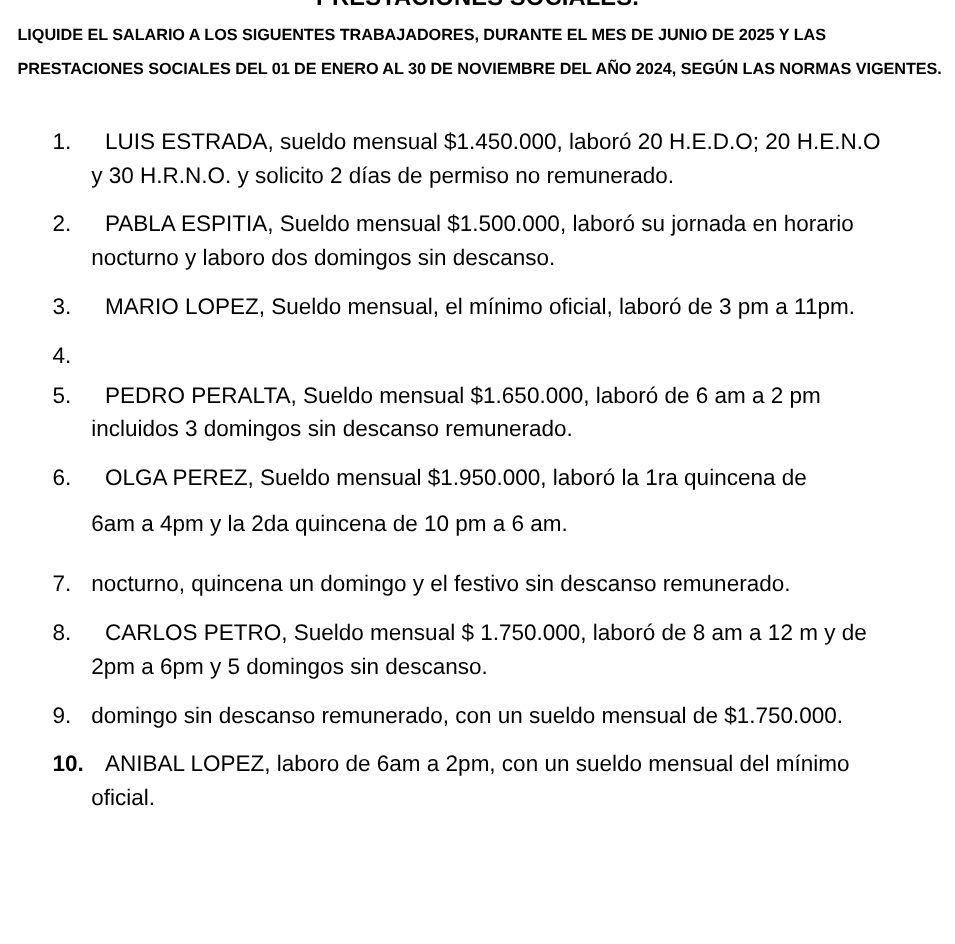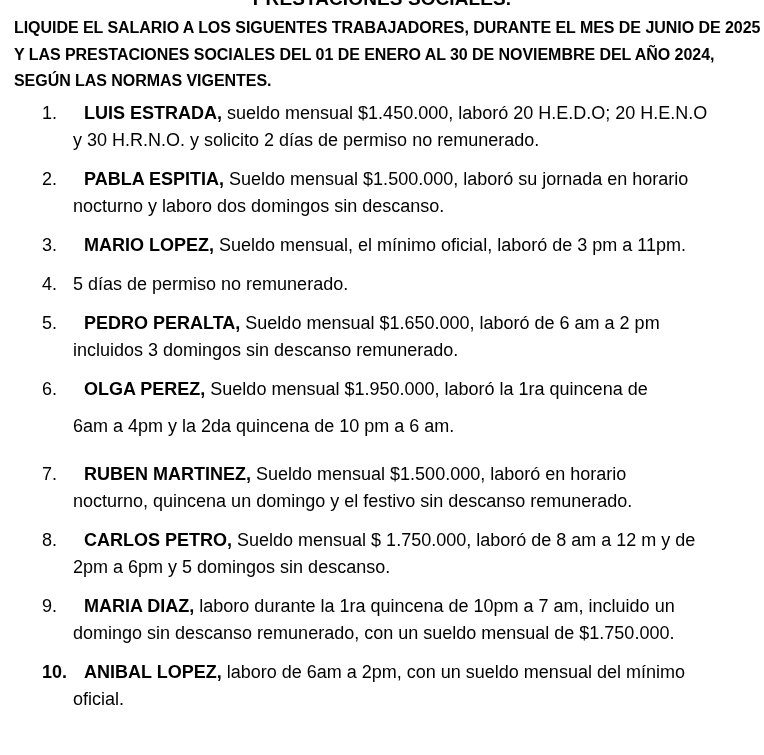--- a/index.html
+++ b/index.html
@@ -38,21 +38,21 @@
     line-height: 22px;
     white-space: nowrap;
   }
 
   
   .heading {
     position: absolute;
     top: 15px;
     left: 14px;
     width: 748px;
-    font-size: 16px;
+    font-size: 13px;
     font-weight: bold;
     line-height: 26.5px;
     letter-spacing: -0.05px;
     white-space: pre-wrap;
   }
 
   
   .list {
     position: absolute;
     top: 100px;
@@ -82,21 +82,21 @@
     margin-left: 73px;
     margin-right: 0;
     font-size: 18px;
     line-height: 27px;
     white-space: nowrap;
   }
   .body .line { white-space: nowrap; overflow: visible; }
   .body .line.wide { line-height: 46px; }
 
   .body .lead-pad { display: inline-block; width: 11px; }
-  .name { font-weight: bold; text-align: center; }
+  .name { font-weight: normal; text-align: center; }
 </style>
 </head>
 <body>
 
 <div class="page">
 
   <div class="running-head">PRESTACIONES SOCIALES.</div>
 
   <div class="heading">LIQUIDE EL SALARIO A LOS SIGUENTES TRABAJADORES, DURANTE EL MES DE JUNIO DE 2025 Y LAS PRESTACIONES SOCIALES DEL 01 DE ENERO AL 30 DE NOVIEMBRE DEL AÑO 2024, SEGÚN LAS NORMAS VIGENTES.</div>
 
@@ -118,55 +118,52 @@
       </div>
       <div class="item">
         <div class="marker">3.</div>
         <div class="body">
           <div class="line"><span class="lead-pad"></span><span class="name">MARIO LOPEZ,</span><span> Sueldo mensual, el mínimo oficial, laboró de 3 pm a 11pm.</span></div>
         </div>
       </div>
       <div class="item">
         <div class="marker">4.</div>
         <div class="body">
-          <div class="line">5 días de permiso no remunerado.</div>
         </div>
       </div>
       <div class="item">
         <div class="marker">5.</div>
         <div class="body">
           <div class="line"><span class="lead-pad"></span><span class="name">PEDRO PERALTA,</span><span> Sueldo mensual $1.650.000, laboró de 6 am a 2 pm</span></div>
           <div class="line">incluidos 3 domingos sin descanso remunerado.</div>
         </div>
       </div>
       <div class="item">
         <div class="marker">6.</div>
         <div class="body">
           <div class="line"><span class="lead-pad"></span><span class="name">OLGA PEREZ,</span><span> Sueldo mensual $1.950.000, laboró la 1ra quincena de</span></div>
           <div class="line wide">6am a 4pm y la 2da quincena de 10 pm a 6 am.</div>
         </div>
       </div>
       <div class="item">
         <div class="marker">7.</div>
         <div class="body">
-          <div class="line"><span class="lead-pad"></span><span class="name">RUBEN MARTINEZ,</span><span> Sueldo mensual $1.500.000, laboró en horario</span></div>
           <div class="line">nocturno, quincena un domingo y el festivo sin descanso remunerado.</div>
         </div>
       </div>
       <div class="item">
         <div class="marker">8.</div>
         <div class="body">
           <div class="line"><span class="lead-pad"></span><span class="name">CARLOS PETRO,</span><span> Sueldo mensual $ 1.750.000, laboró de 8 am a 12 m y de</span></div>
           <div class="line">2pm a 6pm y 5 domingos sin descanso.</div>
         </div>
       </div>
       <div class="item">
         <div class="marker">9.</div>
         <div class="body">
-          <div class="line"><span class="lead-pad"></span><span class="name">MARIA DIAZ,</span><span> laboro durante la 1ra quincena de 10pm a 7 am, incluido un</span></div>
           <div class="line">domingo sin descanso remunerado, con un sueldo mensual de $1.750.000.</div>
         </div>
       </div>
       <div class="item">
         <div class="marker bold">10.</div>
         <div class="body">
           <div class="line"><span class="lead-pad"></span><span class="name">ANIBAL LOPEZ,</span><span> laboro de 6am a 2pm, con un sueldo mensual del mínimo</span></div>
           <div class="line">oficial.</div>
         </div>
       </div>

